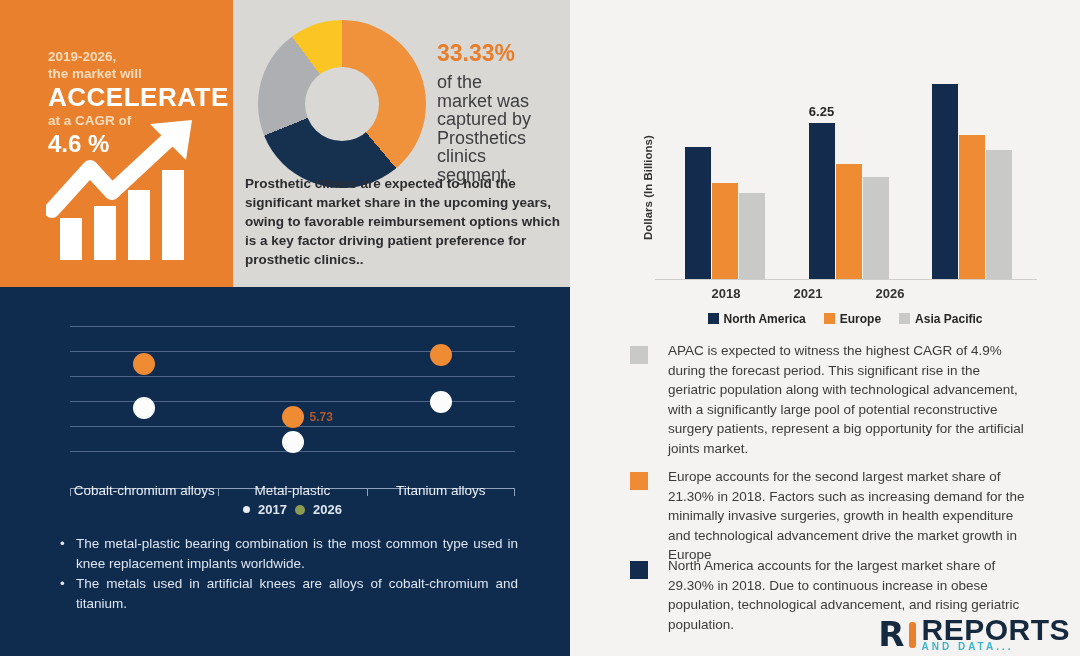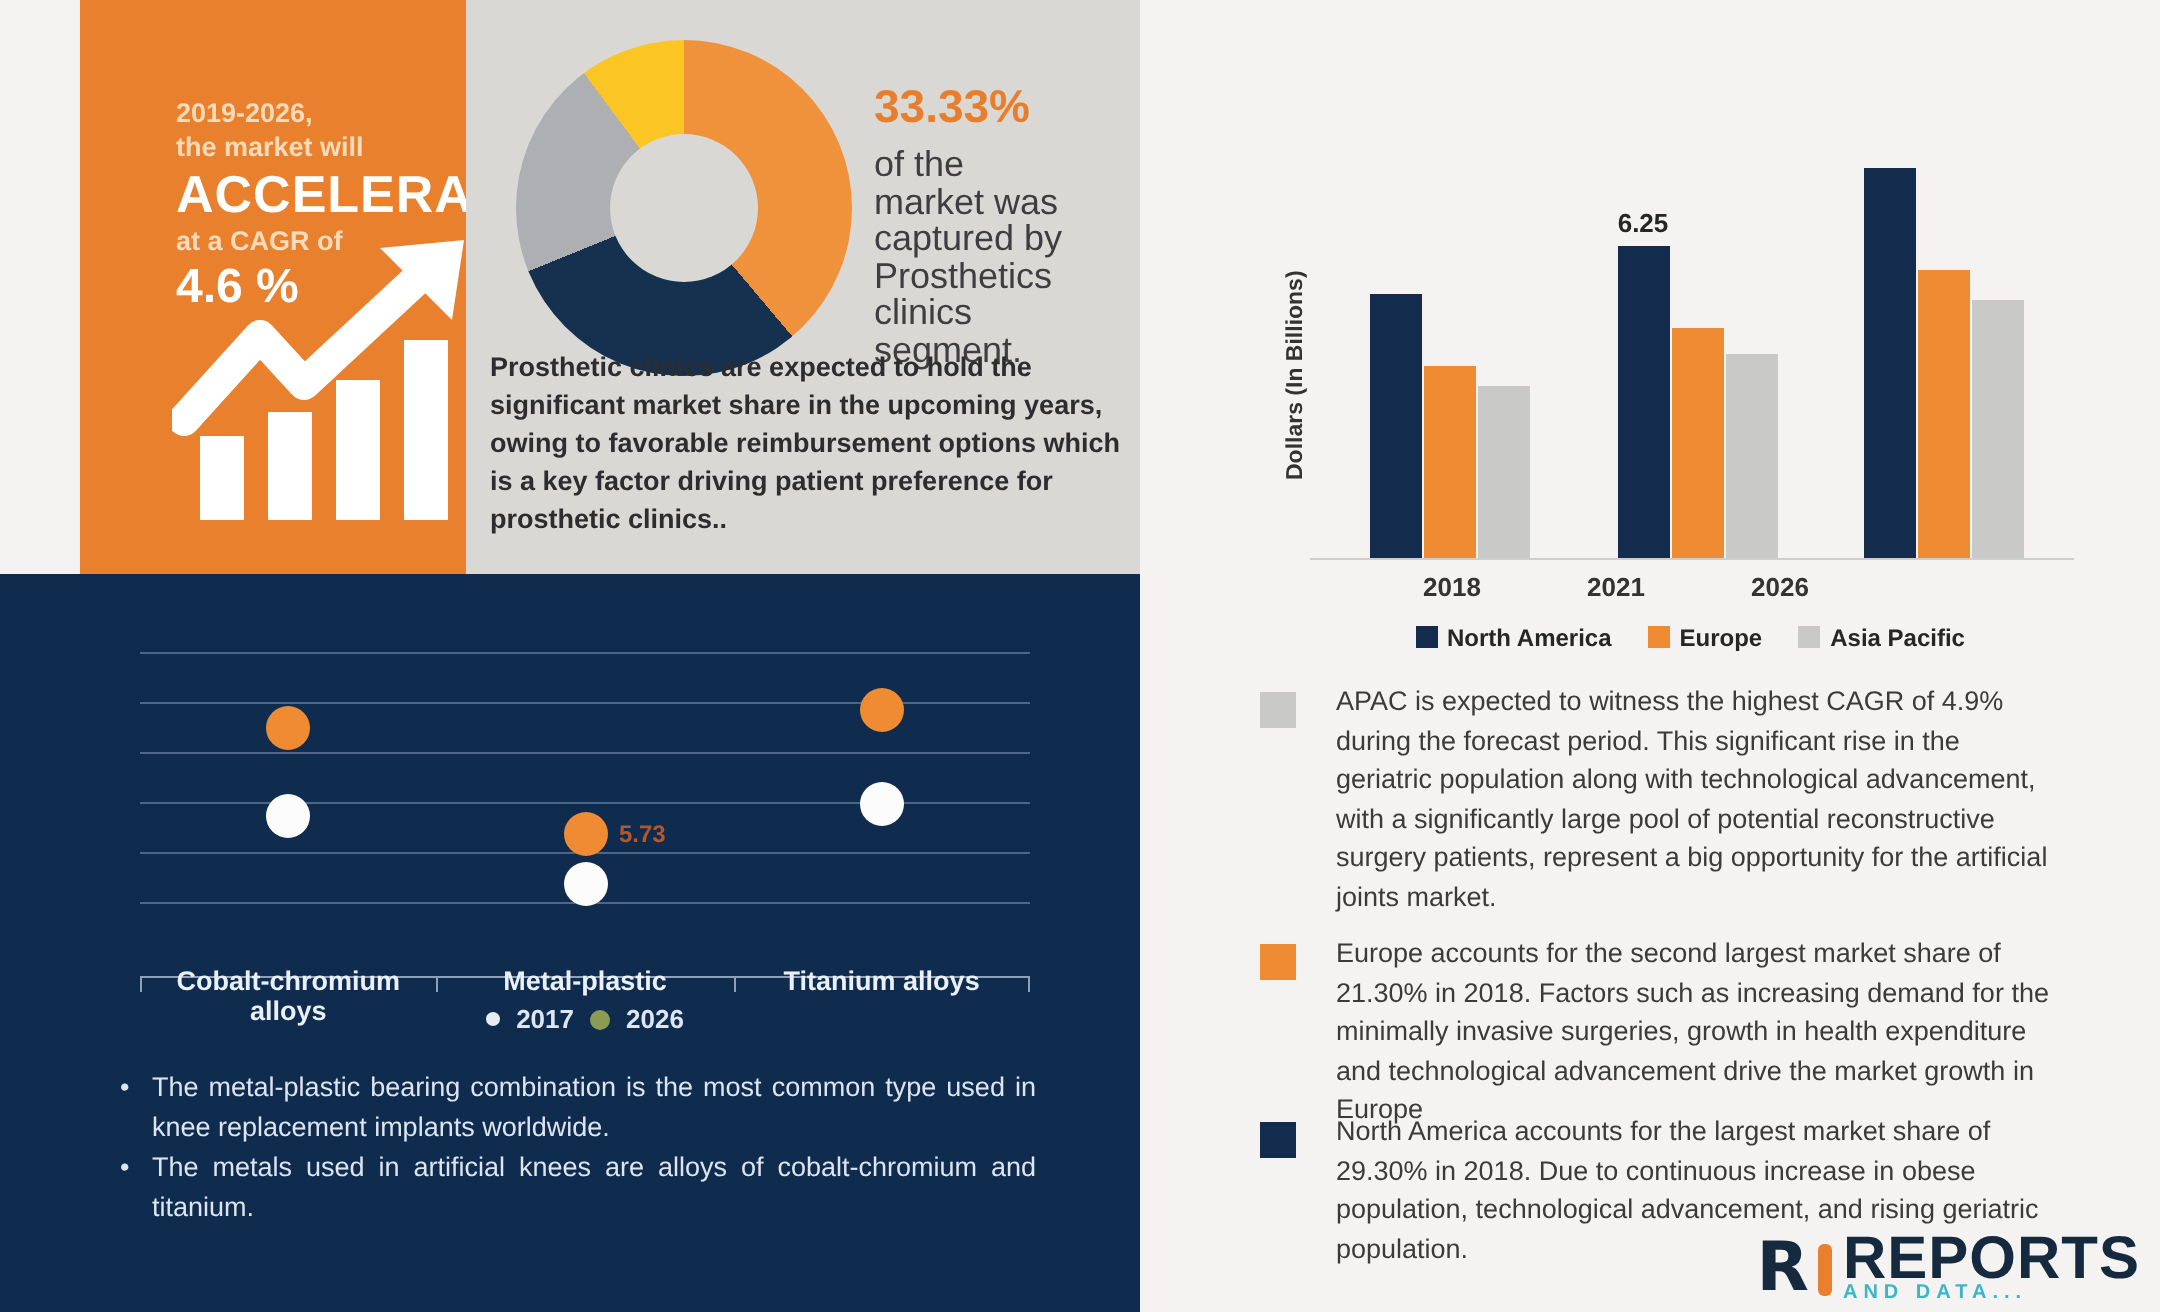--- a/index.html
+++ b/index.html
@@ -2,21 +2,21 @@
 <html><head>
 <meta charset="utf-8">
 <style>
   html,body{margin:0;padding:0;background:#e9e9e7;}
   *{box-sizing:border-box;}
   .canvas{position:relative;width:1080px;height:656px;overflow:hidden;
           font-family:"Liberation Sans",sans-serif;background:#F4F3F1;}
 
   
   .left-panel{position:absolute;left:0;top:0;width:570px;height:656px;}
-  .orange-block{position:absolute;left:0;top:0;width:233px;height:287px;background:#E8802D;margin-left:40px;}
+  .orange-block{position:absolute;left:0;top:0;width:233px;height:287px;background:#E8802D;}
   .gray-block{position:absolute;left:233px;top:0;width:337px;height:287px;background:#D9D8D5;}
   .navy-section{position:absolute;left:0;top:287px;width:570px;height:369px;background:#0F2B4E;}
 
   .promo{position:absolute;left:48px;top:48px;width:170px;color:#fff;}
   .promo .pale{font-size:13.5px;line-height:17px;color:rgba(255,235,211,.85);font-weight:bold;}
   .promo .headline{font-size:26px;font-weight:800;letter-spacing:.5px;line-height:30px;color:#fff;}
   .promo .cagr{font-size:24px;font-weight:800;color:#fff;line-height:28px;margin-top:1px;}
   .promo-icon{position:absolute;left:46px;top:120px;}
 
   .donut{position:absolute;left:258px;top:20px;width:168px;height:168px;border-radius:50%;}
@@ -30,21 +30,21 @@
         color:#2D2D30;line-height:19px;}
 
   
   .dot-plot{position:absolute;left:70px;top:25px;width:445px;height:165px;}
   .grid-line{position:absolute;left:0;right:0;height:1px;background:rgba(142,163,194,.5);}
   .axis-line{position:absolute;left:0;right:0;bottom:-12px;height:1px;background:rgba(175,190,212,.8);}
   .axis-tick{position:absolute;bottom:-19px;width:1px;height:7px;background:rgba(175,190,212,.8);}
   .dot{position:absolute;width:22px;height:22px;border-radius:50%;transform:translate(-50%,50%);}
   .dot-value-label{position:absolute;transform:translateY(50%);font-size:12px;font-weight:bold;color:#B3582A;}
   .dp-labels{position:absolute;left:70px;top:196px;width:445px;display:flex;}
-  .dp-label{flex:1;text-align:center;font-size:13.5px;font-weight:bold;color:#EAF0F7;}
+  .dp-label{flex:1;text-align:center;font-size:13.5px;font-weight:normal;color:#EAF0F7;}
   .dp-legend{position:absolute;left:70px;top:215px;width:445px;display:flex;justify-content:center;
              align-items:center;gap:8px;font-size:13px;font-weight:bold;color:#DDE6F1;}
   .dp-legend .mk{display:inline-block;border-radius:50%;}
 
   .nav-bullets{position:absolute;left:58px;top:247px;width:460px;color:#DCE5F0;
                font-size:13.5px;line-height:19.5px;}
   .nav-bullets .li{position:relative;padding-left:18px;text-align:justify;margin-bottom:1px;}
   .nav-bullets .li:before{content:"\2022";position:absolute;left:2px;}
 
   

